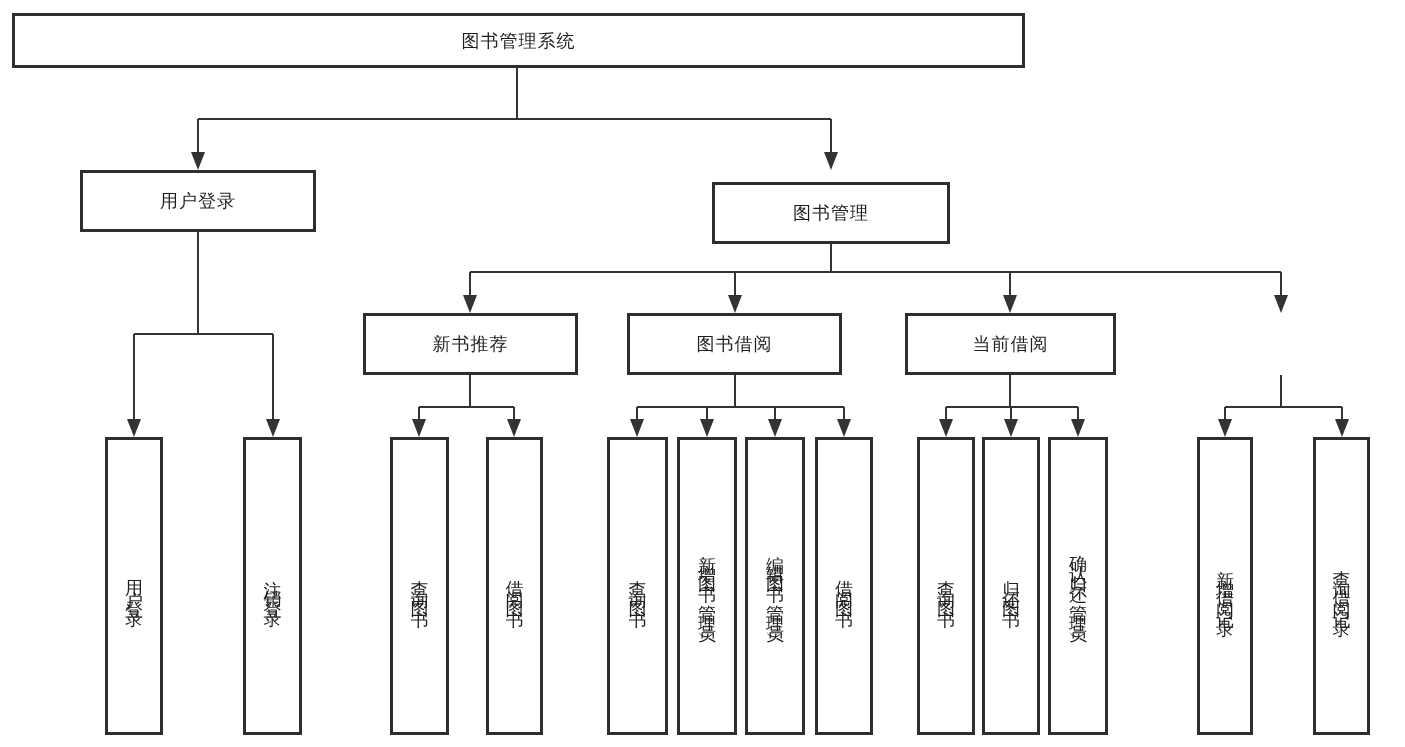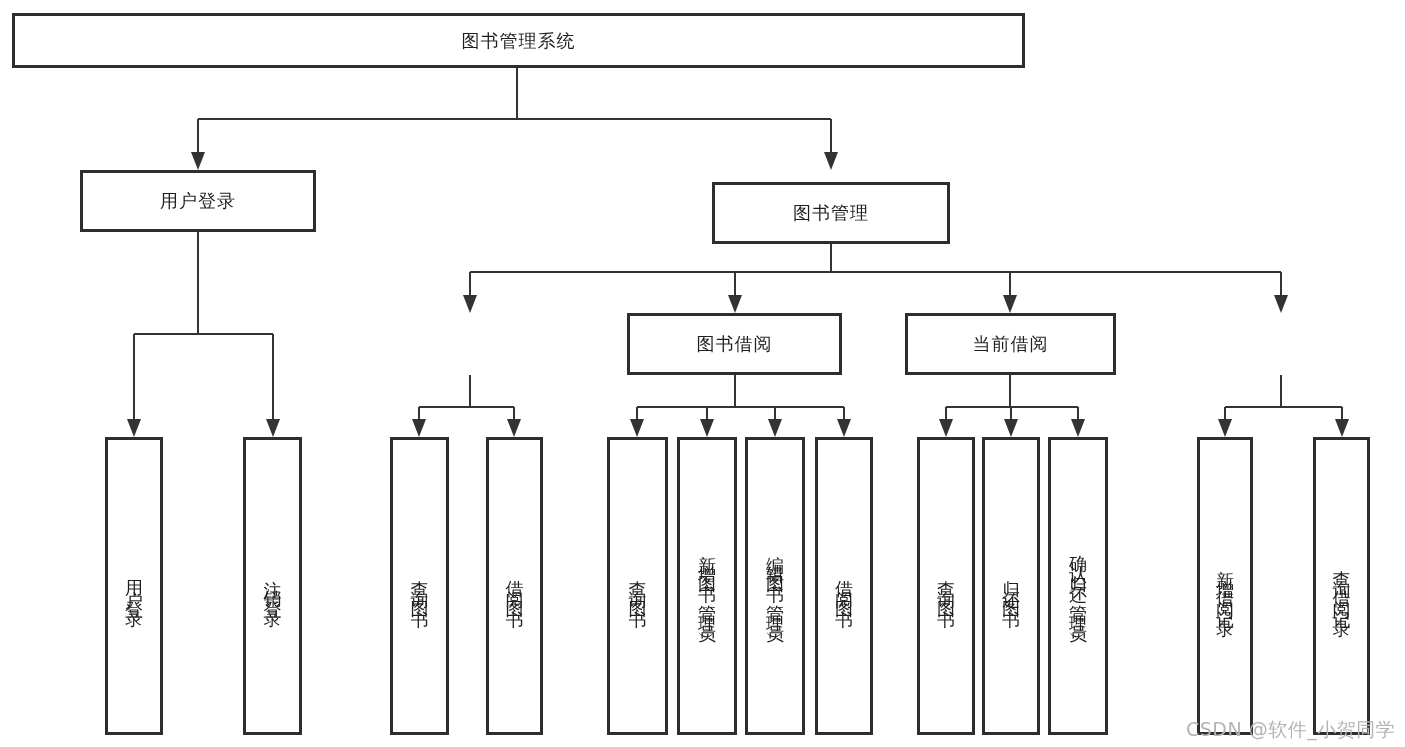--- a/index.html
+++ b/index.html
@@ -80,20 +80,21 @@
       M946 437 L939 419 L953 419 Z  M1011 437 L1004 419 L1018 419 Z
       M1078 437 L1071 419 L1085 419 Z
       M1225 437 L1218 419 L1232 419 Z  M1342 437 L1335 419 L1349 419 Z"></path>
   </svg>
 
   <div class="node hbox" style="left:12px; top:13px; width:1013px; height:55px;">图书管理系统</div>
 
   <div class="node hbox" style="left:80px; top:170px; width:236px; height:62px;">用户登录</div>
   <div class="node hbox" style="left:712px; top:170px; width:238px; height:62px;margin-top:12px;">图书管理</div>
 
+  <div class="node hbox" style="left:363px; top:313px; width:215px; height:62px;">新书推荐</div>
   <div class="node hbox" style="left:905px; top:313px; width:211px; height:62px;">当前借阅</div>
   <div class="node hbox" style="left:627px; top:313px; width:215px; height:62px;">图书借阅</div>
 
   <div class="node vbox" style="left:105px; width:58px;">用户登录</div>
   <div class="node vbox" style="left:243px; width:59px;">注销登录</div>
 
   <div class="node vbox" style="left:390px; width:59px;">查询图书</div>
   <div class="node vbox" style="left:486px; width:57px;">借阅图书</div>
 
   <div class="node vbox" style="left:607px; width:61px;">查询图书</div>
@@ -101,15 +102,14 @@
   <div class="node vbox" style="left:745px; width:60px;">编辑图书（管理员）</div>
   <div class="node vbox" style="left:815px; width:58px;">借阅图书</div>
 
   <div class="node vbox" style="left:917px; width:58px;">查询图书</div>
   <div class="node vbox" style="left:982px; width:58px;">归还图书</div>
   <div class="node vbox" style="left:1048px; width:60px;">确认归还（管理员）</div>
 
   <div class="node vbox" style="left:1197px; width:56px;">新增借阅记录</div>
   <div class="node vbox" style="left:1313px; width:57px;">查询借阅记录</div>
 
-  <div class="watermark">CSDN @软件_小贺同学</div>
 
 </div>
 
 </body></html>

